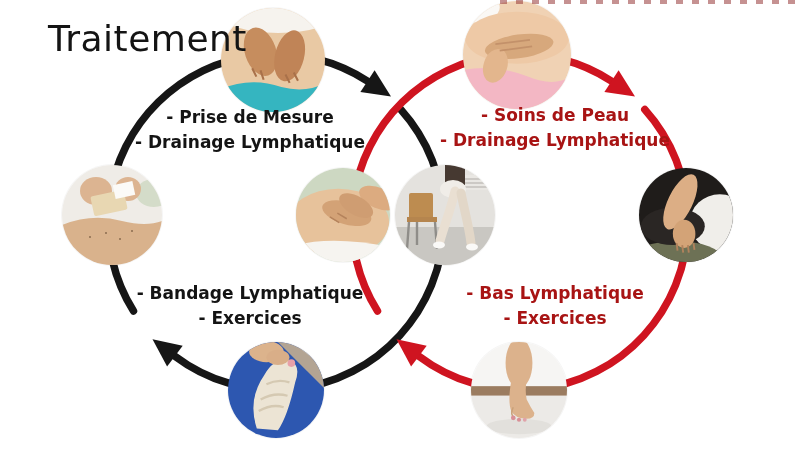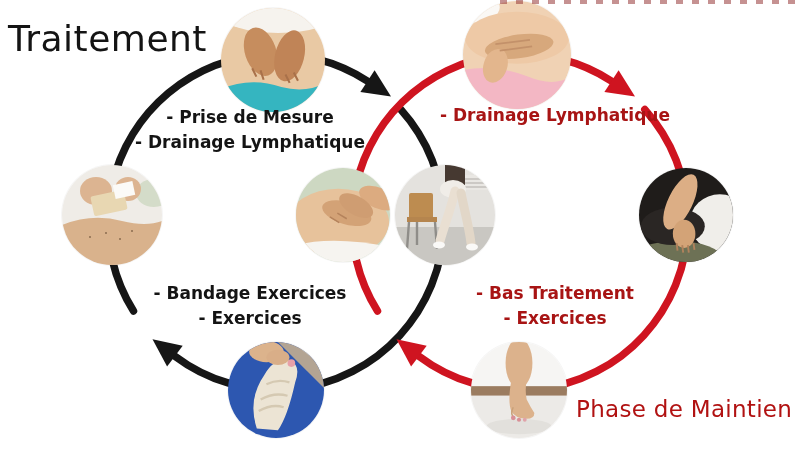--- a/index.html
+++ b/index.html
@@ -3,21 +3,21 @@
 <meta charset="utf-8">
 <style>
   html,body{margin:0;padding:0;background:#fff;}
   #stage{
     position:relative;width:800px;height:450px;background:#ffffff;
     font-family:"DejaVu Sans","Liberation Sans",sans-serif;overflow:hidden;
   }
   
   .title-word{
     position:absolute;font-size:36px;letter-spacing:.5px;color:var(--title_black,#141414);
-    white-space:nowrap;z-index:3;
+    white-space:nowrap;z-index:3;margin-left:40px;
   }
   
   .item-list{
     position:absolute;z-index:3;text-align:center;font-size:17px;font-weight:700;
     line-height:25px;white-space:nowrap;
   }
   .item-list.black{color:var(--title_black,#161616);}
   .item-list.red{color:var(--text_red,#a81414);}
   .item-line{display:block;}
   
@@ -63,32 +63,32 @@
     <polygon class="head red" points="396.5,339.3 426.7,345.8 411.1,366.6"></polygon>
   </svg>
 
   <span class="title-word" style="left:8px;top:18px">Traitement</span>
 
   <div class="item-list black" style="left:110px;top:105px;width:280px">
     <span class="item-line">- Prise de Mesure</span>
     <span class="item-line">- Drainage Lymphatique</span>
   </div>
   <div class="item-list black" style="left:110px;top:281px;width:280px">
-    <span class="item-line">- Bandage Exercices</span>
+    <span class="item-line">- Bandage Lymphatique</span>
     <span class="item-line">- Exercices</span>
   </div>
 
   <div class="item-list red" style="left:415px;top:103px;width:280px">
+    <span class="item-line">- Soins de Peau</span>
     <span class="item-line">- Drainage Lymphatique</span>
   </div>
   <div class="item-list red" style="left:415px;top:281px;width:280px">
-    <span class="item-line">- Bas Traitement</span>
+    <span class="item-line">- Bas Lymphatique</span>
     <span class="item-line">- Exercices</span>
   </div>
-  <span class="phase-label red" style="left:576px;top:396px">Phase de Maintien</span>
 
   <div class="photo" style="left:221px;top:8px;width:104px;height:104px" aria-label="hands massaging patient's back over a teal cloth">
     <svg viewBox="0 0 100 100" preserveAspectRatio="none">
       <rect width="100" height="100" fill="#e9c9a4"></rect>
       <ellipse cx="55" cy="6" rx="55" ry="18" fill="#f6f3ee"></ellipse>
       <path d="M0,78 Q28,66 58,76 Q82,82 100,72 L100,100 L0,100 Z" fill="#35b5c0"></path>
       <ellipse cx="38" cy="42" rx="15" ry="24" fill="#c68d5e" transform="rotate(-18 38 42)"></ellipse>
       <ellipse cx="66" cy="46" rx="14" ry="25" fill="#c08457" transform="rotate(14 66 46)"></ellipse>
       <path d="M30,58 L34,66 M38,60 L41,69 M62,64 L66,72 M70,62 L74,70" stroke="#a9714a" stroke-width="2" fill="none"></path>
     </svg>

